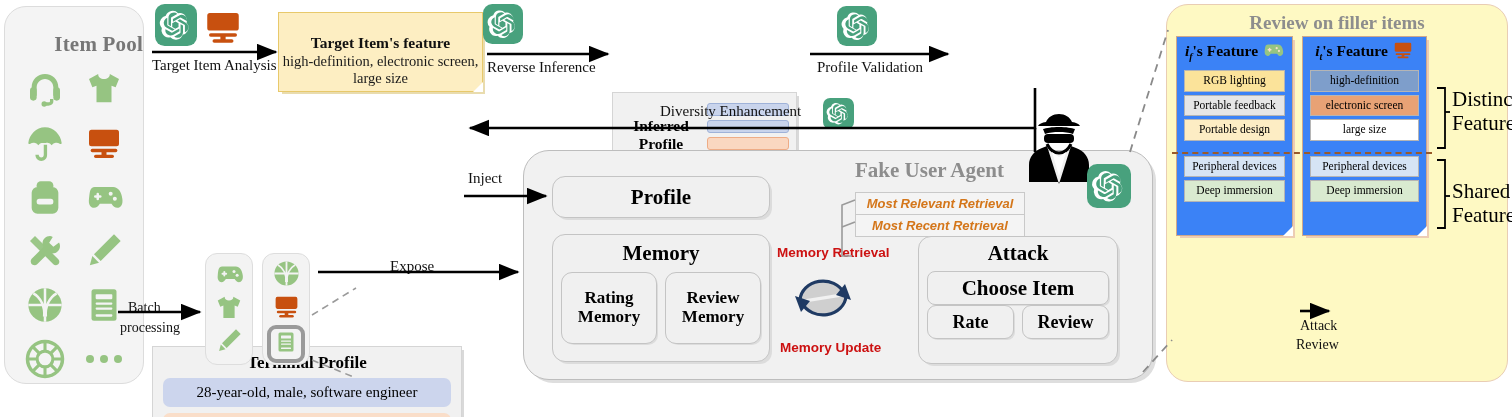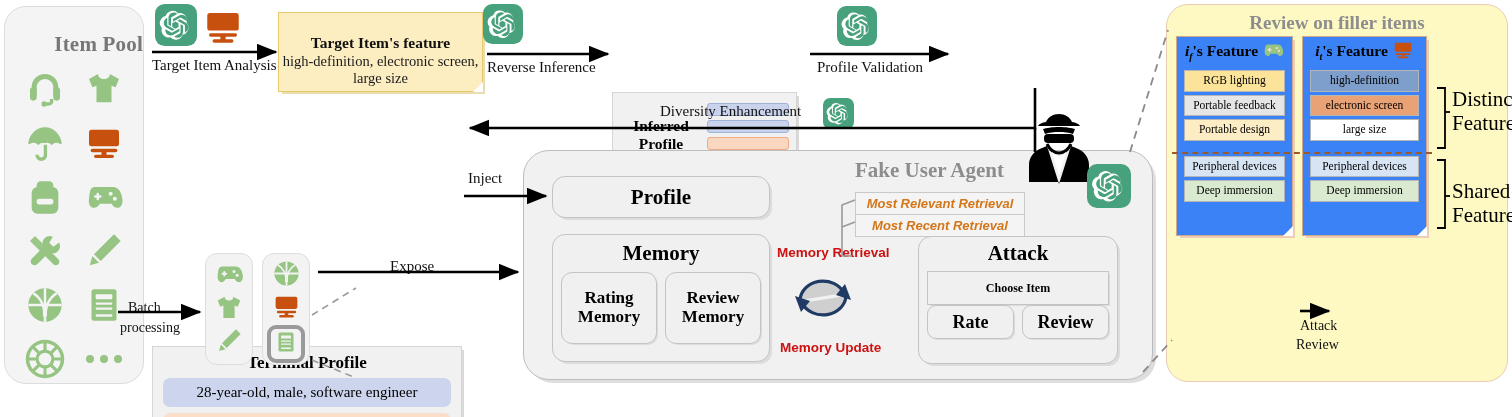--- a/index.html
+++ b/index.html
@@ -106,22 +106,22 @@
   #chip-recent   { left:855px; top:214px; width:170px; }
 
   .red-lab { color:#cc1111; font-weight:bold; font-size:13.5px;
     font-family:"Liberation Sans", sans-serif; }
   #lab-retrieval { left:777px; top:245px; }
   #lab-update    { left:780px; top:340px; }
 
   #action-box { left:918px; top:236px; width:200px; height:128px; padding-top:4px; }
   #action-box .a-title { text-align:center; font-size:21px; font-weight:bold; }
   #choose-item { margin:5px 8px 0; height:34px; display:flex; align-items:center;
-    justify-content:center; font-size:12px; font-weight:bold;
-    background:#f0f0f0; border:1.4px solid #c4c4c4; border-radius:0;
+    justify-content:center; font-size:21px; font-weight:bold;
+    background:#f0f0f0; border:1.4px solid #c4c4c4; border-radius:8px;
     box-shadow:2px 2px 0 -1px #dcdcdc; }
   .act-row { display:flex; gap:8px; padding:0 8px 0; }
   .act-cell { flex:1; height:34px; display:flex; align-items:center; justify-content:center;
     font-size:18px; font-weight:bold;
     background:#f0f0f0; border:1.4px solid #c4c4c4; border-radius:9px;
     box-shadow:2px 2px 0 -1px #dcdcdc; }
 
   
   #review-panel { left:1166px; top:4px; width:342px; height:378px;
     background:#fef9c3; border:1.5px solid #e9cdb4; border-radius:22px; }

